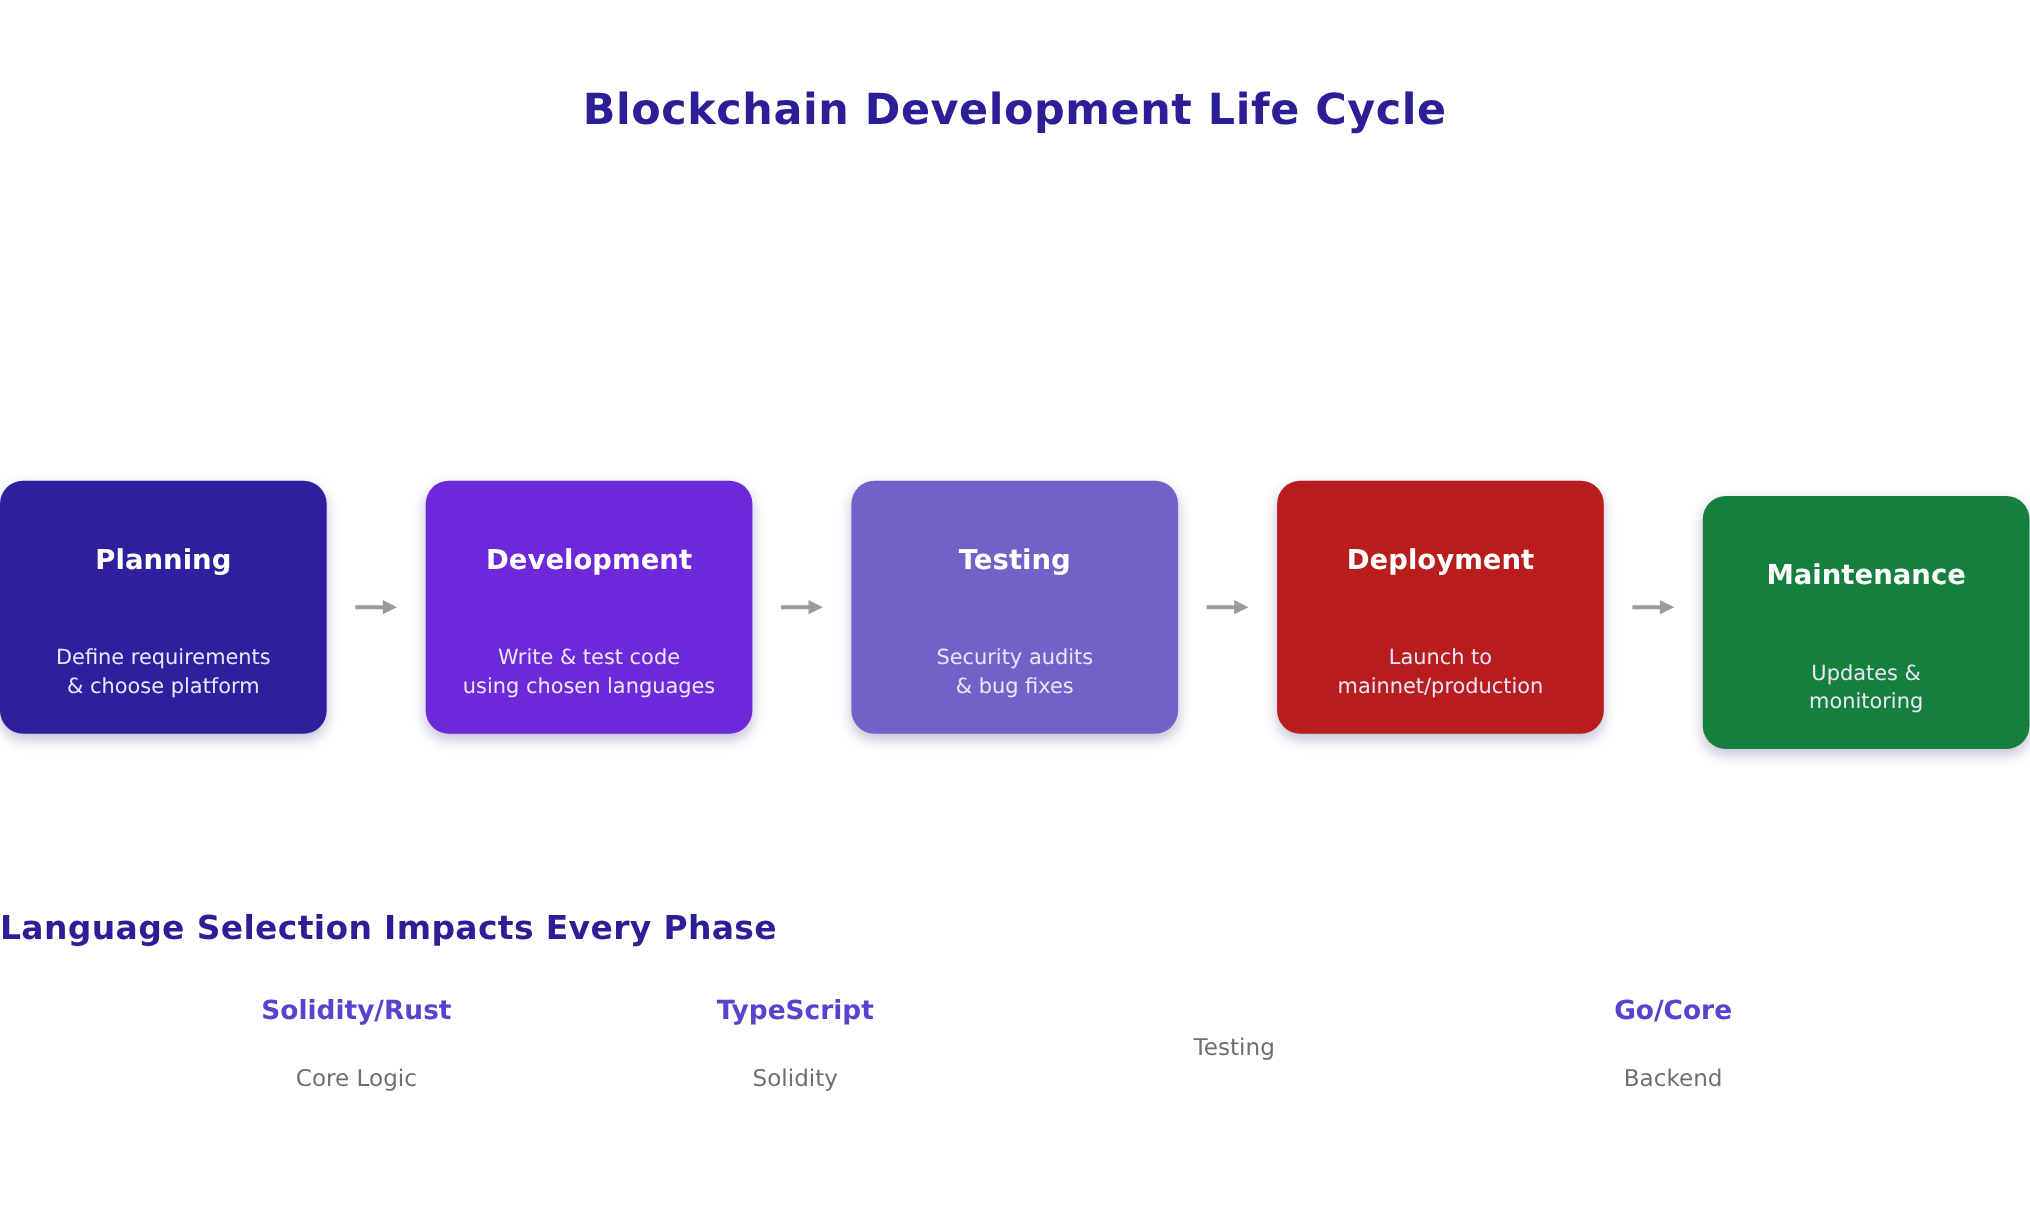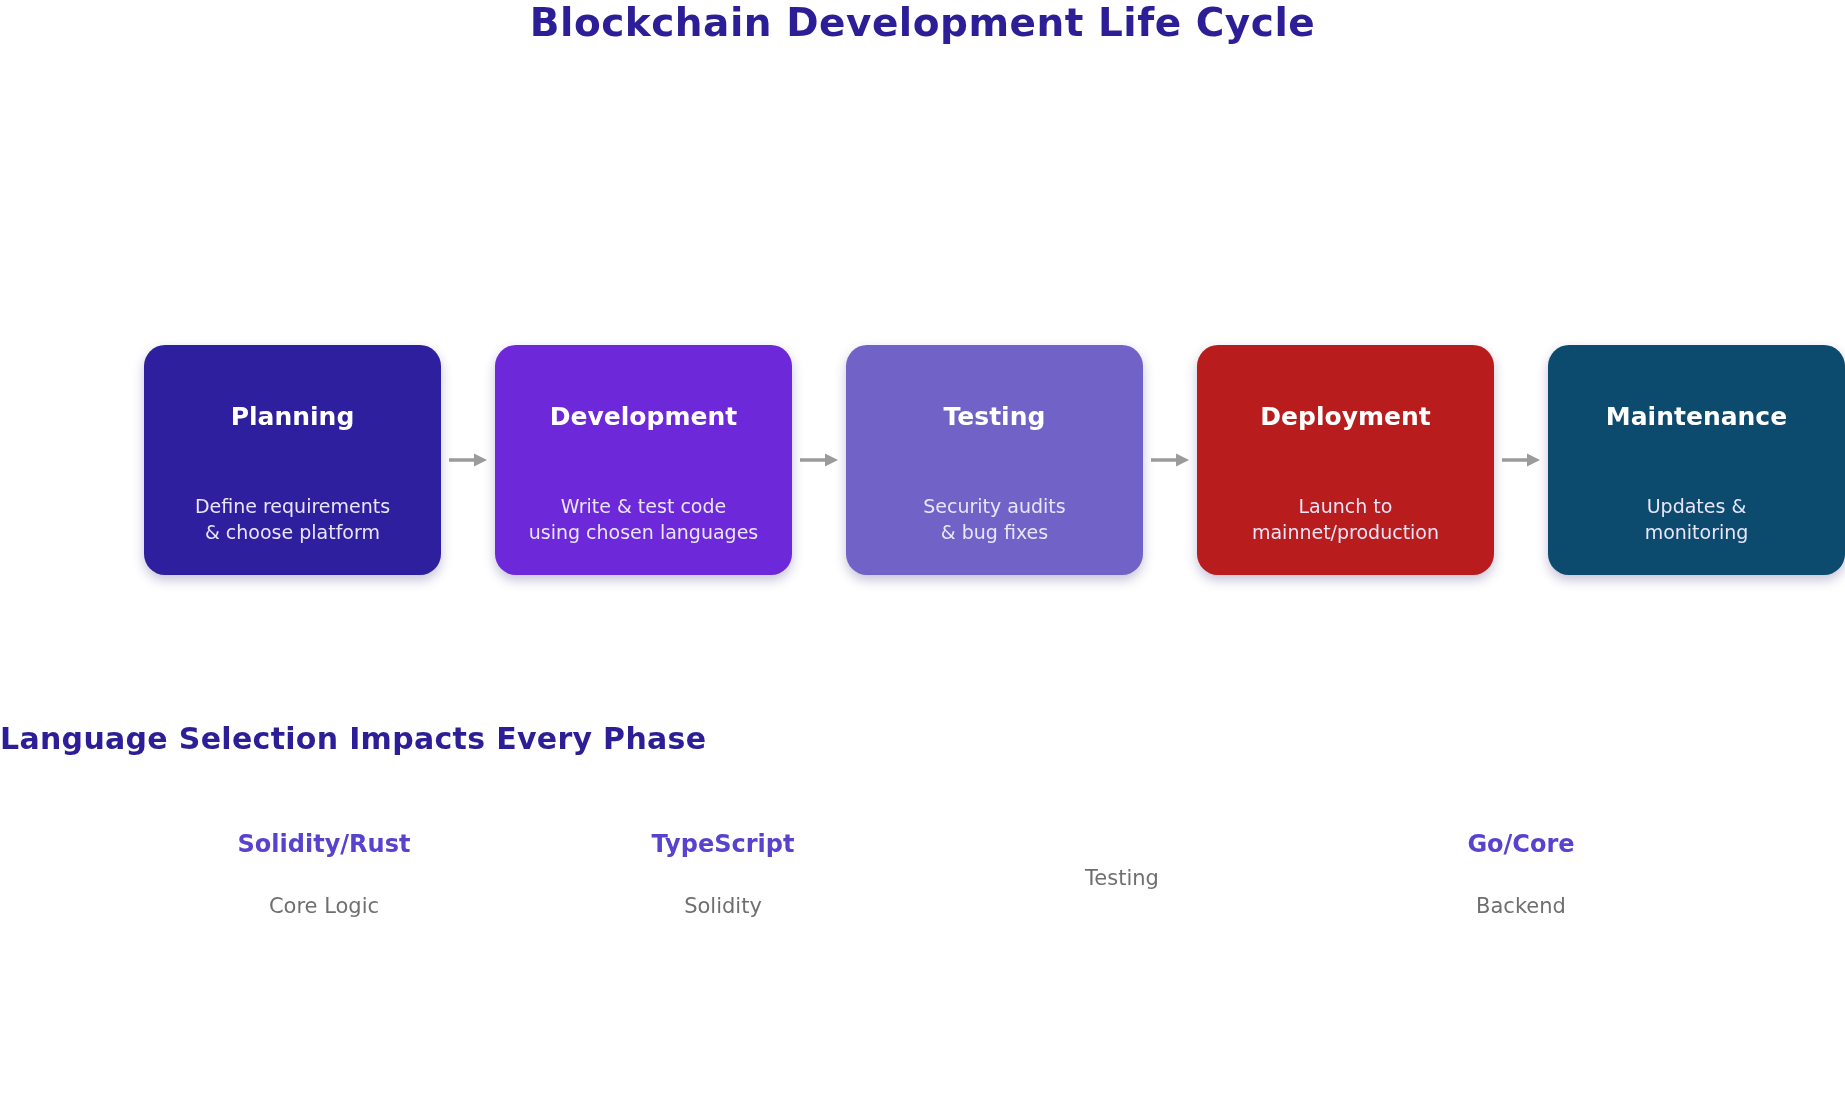--- a/index.html
+++ b/index.html
@@ -14,31 +14,32 @@
     width: 1845px;
     height: 1095px;
     background: #ffffff;
     font-family: "DejaVu Sans", "Liberation Sans", sans-serif;
     overflow: hidden;
   }
   .page { width: 1845px; height: 1095px; position: relative; }
 
   .main-title {
     margin: 0;
+    padding-top: 78px;
     text-align: center;
     font-size: 39px;
     font-weight: bold;
     color: var(--title);
     letter-spacing: 0.5px;
   }
 
   .phases-row {
     margin-top: 300px;
     display: flex;
-    justify-content: flex-end;
+    justify-content: space-between;
     align-items: center;
     border-radius: 13px;
   }
   .phase-box {
     width: 297px;
     height: 230px;
     border-radius: 21px;
     position: relative;
     box-shadow: 0 5px 12px rgba(45, 35, 110, 0.28);
     color: #ffffff;
@@ -79,21 +80,21 @@
   .section-title {
     margin: 0;
     margin-top: 146px;
     font-size: 30px;
     font-weight: bold;
     color: var(--title);
     letter-spacing: 0.3px;
   }
 
   .languages-row {
-    margin: 74px auto 0 auto;
+    margin: 42px auto 0 auto;
     width: 1596px;
     display: flex;
     justify-content: flex-start;
   }
   .language-col {
     width: 399px;
     text-align: center;
   }
   .language-name {
     font-size: 24px;
@@ -160,21 +161,21 @@
 mainnet/production</div>
     </div>
 
     <div class="arrow-cell">
       <svg width="40" height="16" viewBox="0 0 40 16">
         <line class="arrow-line" x1="1" y1="8" x2="27" y2="8"></line>
         <path class="arrow-head" d="M 26 1.5 L 39 8 L 26 14.5 Z"></path>
       </svg>
     </div>
 
-    <div class="phase-box" style="background-color: #0c4a6e;">
+    <div class="phase-box" style="background-color: #15803d; margin-top: 28px;">
       <div class="phase-name">Maintenance</div>
       <div class="phase-desc">Updates &amp;
 monitoring</div>
     </div>
 
   </div>
 
   <h2 class="section-title">Language Selection Impacts Every Phase</h2>
 
   <div class="languages-row">

